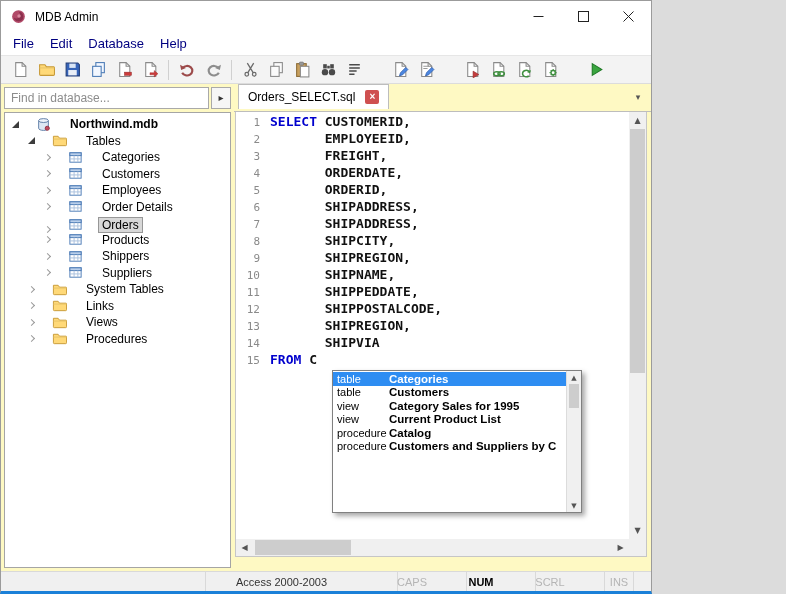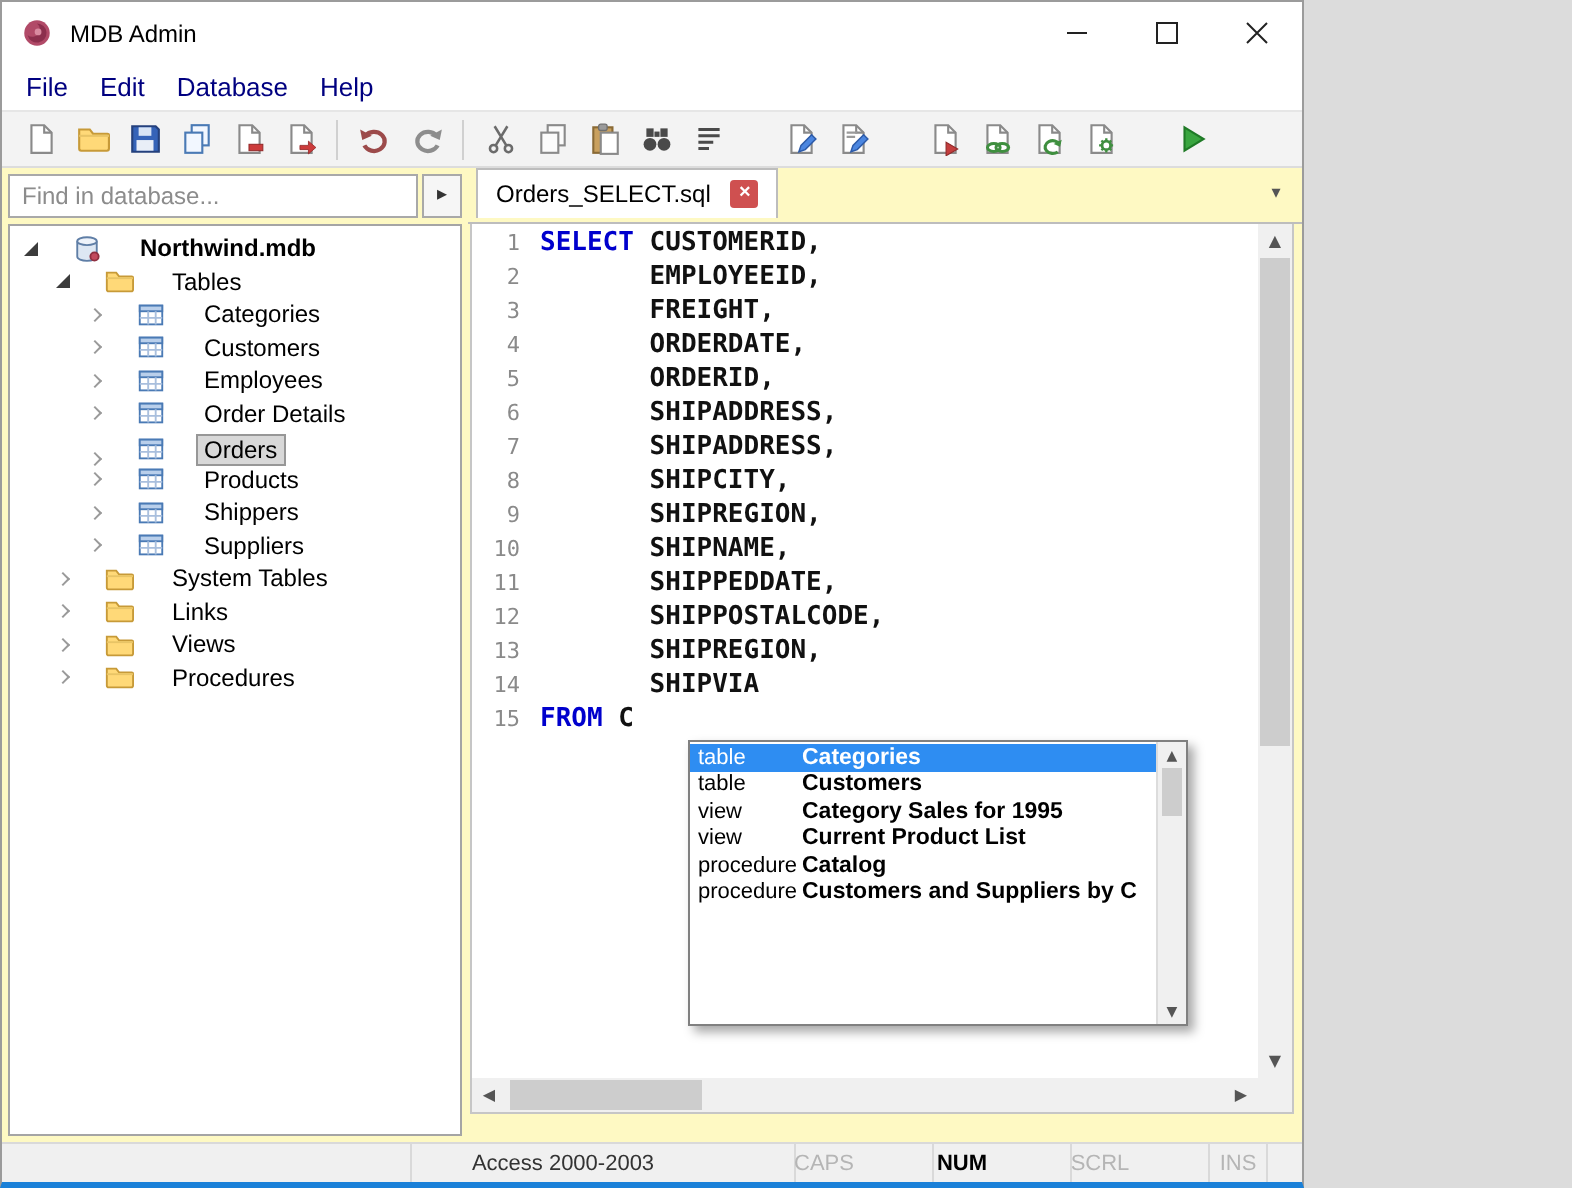--- a/index.html
+++ b/index.html
@@ -54,21 +54,21 @@
   .tab-list-btn{margin-left:auto;align-self:center;width:18px;height:18px;margin-right:4px;display:flex;align-items:center;justify-content:center;}
   .chev-down{font-family:"DejaVu Sans",sans-serif;font-size:9px;color:#555;line-height:1;}
   .editor-wrap{flex:1;position:relative;background:#fff;margin:0 4px 14px 1px;border:1px solid #c6c6c6;border-top:none;min-height:0;}
   .code{position:absolute;top:2px;left:4px;right:18px;bottom:18px;overflow:hidden;}
   .cline{display:flex;align-items:baseline;height:17px;}
   .lnum{flex:0 0 20px;width:20px;text-align:right;margin-right:10px;font-family:"DejaVu Sans Mono",monospace;font-size:11px;color:#8a8a8a;}
   .ctext{font-family:"DejaVu Sans Mono",monospace;font-weight:bold;font-size:13px;color:#111;white-space:pre;}
   .kw{color:#0000cd;font-weight:bold;}
 
   
-  .popup{position:absolute;left:108px;top:258px;width:250px;height:143px;background:#fff;border:1px solid #808080;box-shadow:3px 3px 5px rgba(0,0,0,.35);display:flex;z-index:5;}
+  .popup{position:absolute;left:96px;top:258px;width:250px;height:143px;background:#fff;border:1px solid #808080;box-shadow:3px 3px 5px rgba(0,0,0,.35);display:flex;z-index:5;}
   .popup-rows{flex:1;padding-top:1px;overflow:hidden;min-width:0;}
   .ac-row{height:13.5px;display:flex;align-items:center;font-size:11px;color:#000;white-space:nowrap;}
   .ac-kind{flex:0 0 56px;width:56px;padding-left:4px;}
   .ac-name{font-weight:bold;font-size:11.5px;}
   .ac-row.sel{background:#2e8df2;color:#fff;}
   .popup-scroll{flex:0 0 15px;background:#f0f0f0;border-left:1px solid #dcdcdc;display:flex;flex-direction:column;align-items:stretch;}
   .ps-arrow{height:13px;display:flex;align-items:center;justify-content:center;font-family:"DejaVu Sans",sans-serif;font-size:7px;color:#555;}
   .ps-track{flex:1;position:relative;}
   .ps-thumb{position:absolute;top:0;left:2px;right:2px;height:24px;background:#cdcdcd;}
 

